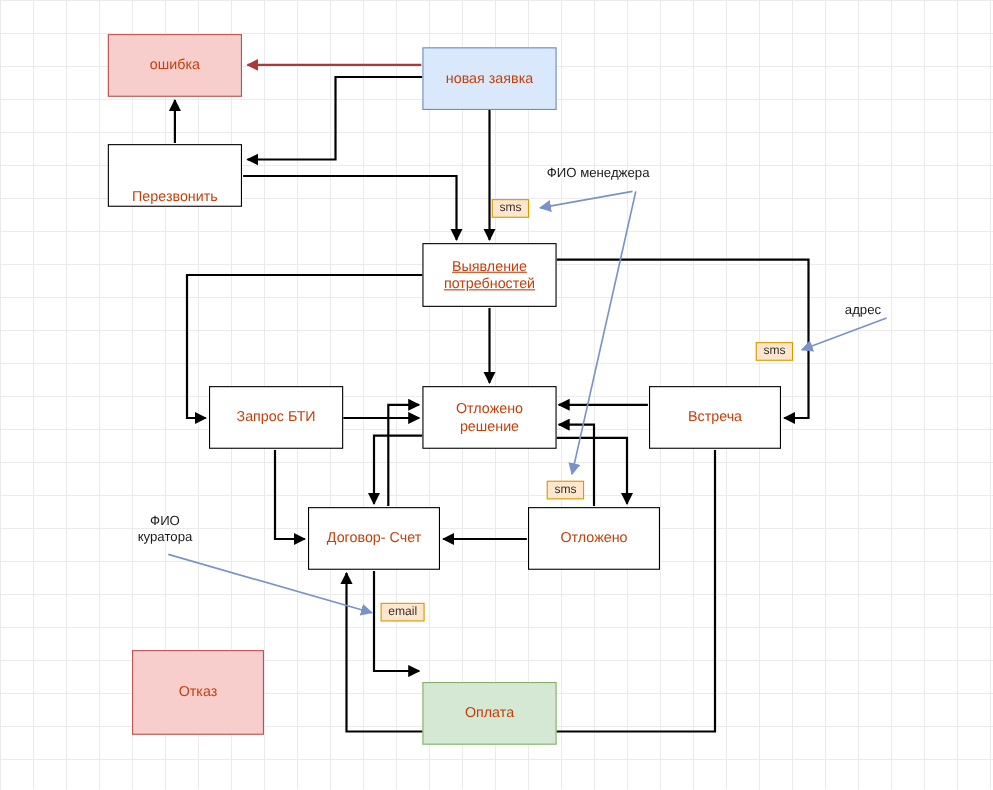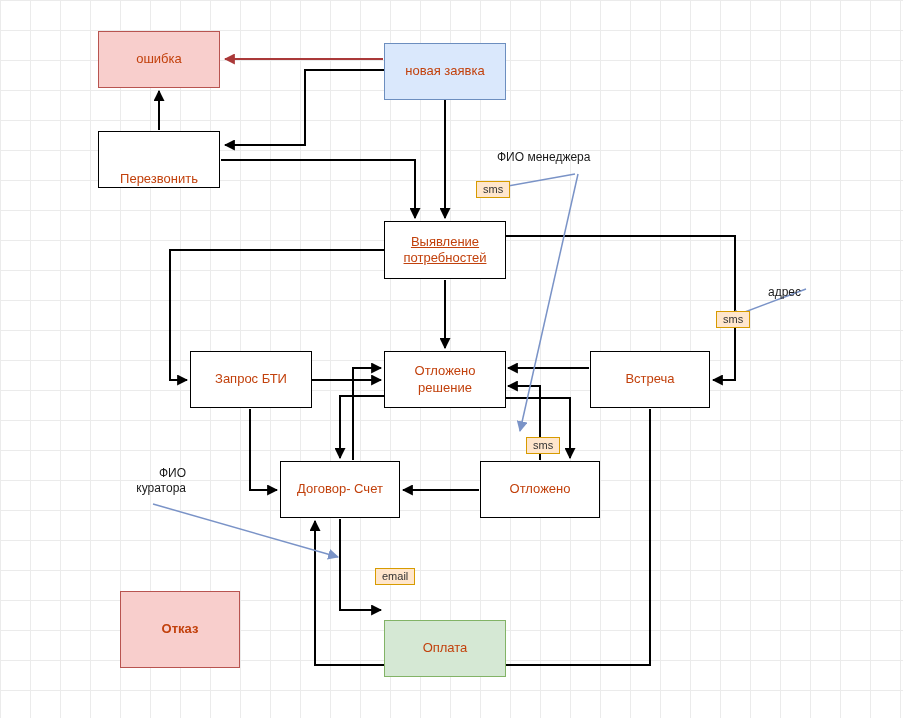--- a/index.html
+++ b/index.html
@@ -45,21 +45,20 @@
   .edge-label {
     position: absolute;
     box-sizing: border-box;
     background: #ffe6cc;
     border: 1px solid #d79b00;
     color: #333333;
     font-size: 11px;
     line-height: 15px;
     padding: 0 6px;
     z-index: 3;
-    margin-left: 29px;
   }
   .annotation {
     position: absolute;
     font-size: 12px;
     color: #1a1a1a;
     line-height: 1.25;
     white-space: pre-line;
     z-index: 3;
   }
 </style>
@@ -140,26 +139,26 @@
   </div>
 
   <div class="node" style="left:480px;top:461px;width:120px;height:57px;">
     <span class="node-label">Отложено</span>
   </div>
 
   <div class="node" style="left:384px;top:581px;width:122px;height:57px;background:#d5e8d4;border-color:#82b366;margin-top:39px;">
     <span class="node-label">Оплата</span>
   </div>
 
-  <div class="node" style="left:120px;top:591px;width:120px;height:77px;background:#f8cecc;border-color:#b85450;font-weight:bold;">
+  <div class="node" style="left:120px;top:591px;width:120px;height:77px;background:#f8cecc;border-color:#b85450;">
     <span class="node-label">Отказ</span>
   </div>
 
   <div class="edge-label" style="left:447px;top:181px;">sms</div>
   <div class="edge-label" style="left:687px;top:311px;">sms</div>
   <div class="edge-label" style="left:497px;top:437px;">sms</div>
-  <div class="edge-label" style="left:346px;top:568px;">email</div>
+  <div class="edge-label" style="left:346px;top:548px;">email</div>
 
   <div class="annotation" style="left:497px;top:150px;">ФИО менеджера</div>
-  <div class="annotation" style="left:768px;top:285px;">адрес</div>
-  <div class="annotation" style="left:114px;top:466px;width:72px;text-align:right;">ФИО куратора</div>
+  <div class="annotation" style="left:768px;top:274px;">адрес</div>
+  <div class="annotation" style="left:114px;top:466px;width:72px;text-align:center;">ФИО куратора</div>
 
 </div>
 
 </body></html>

